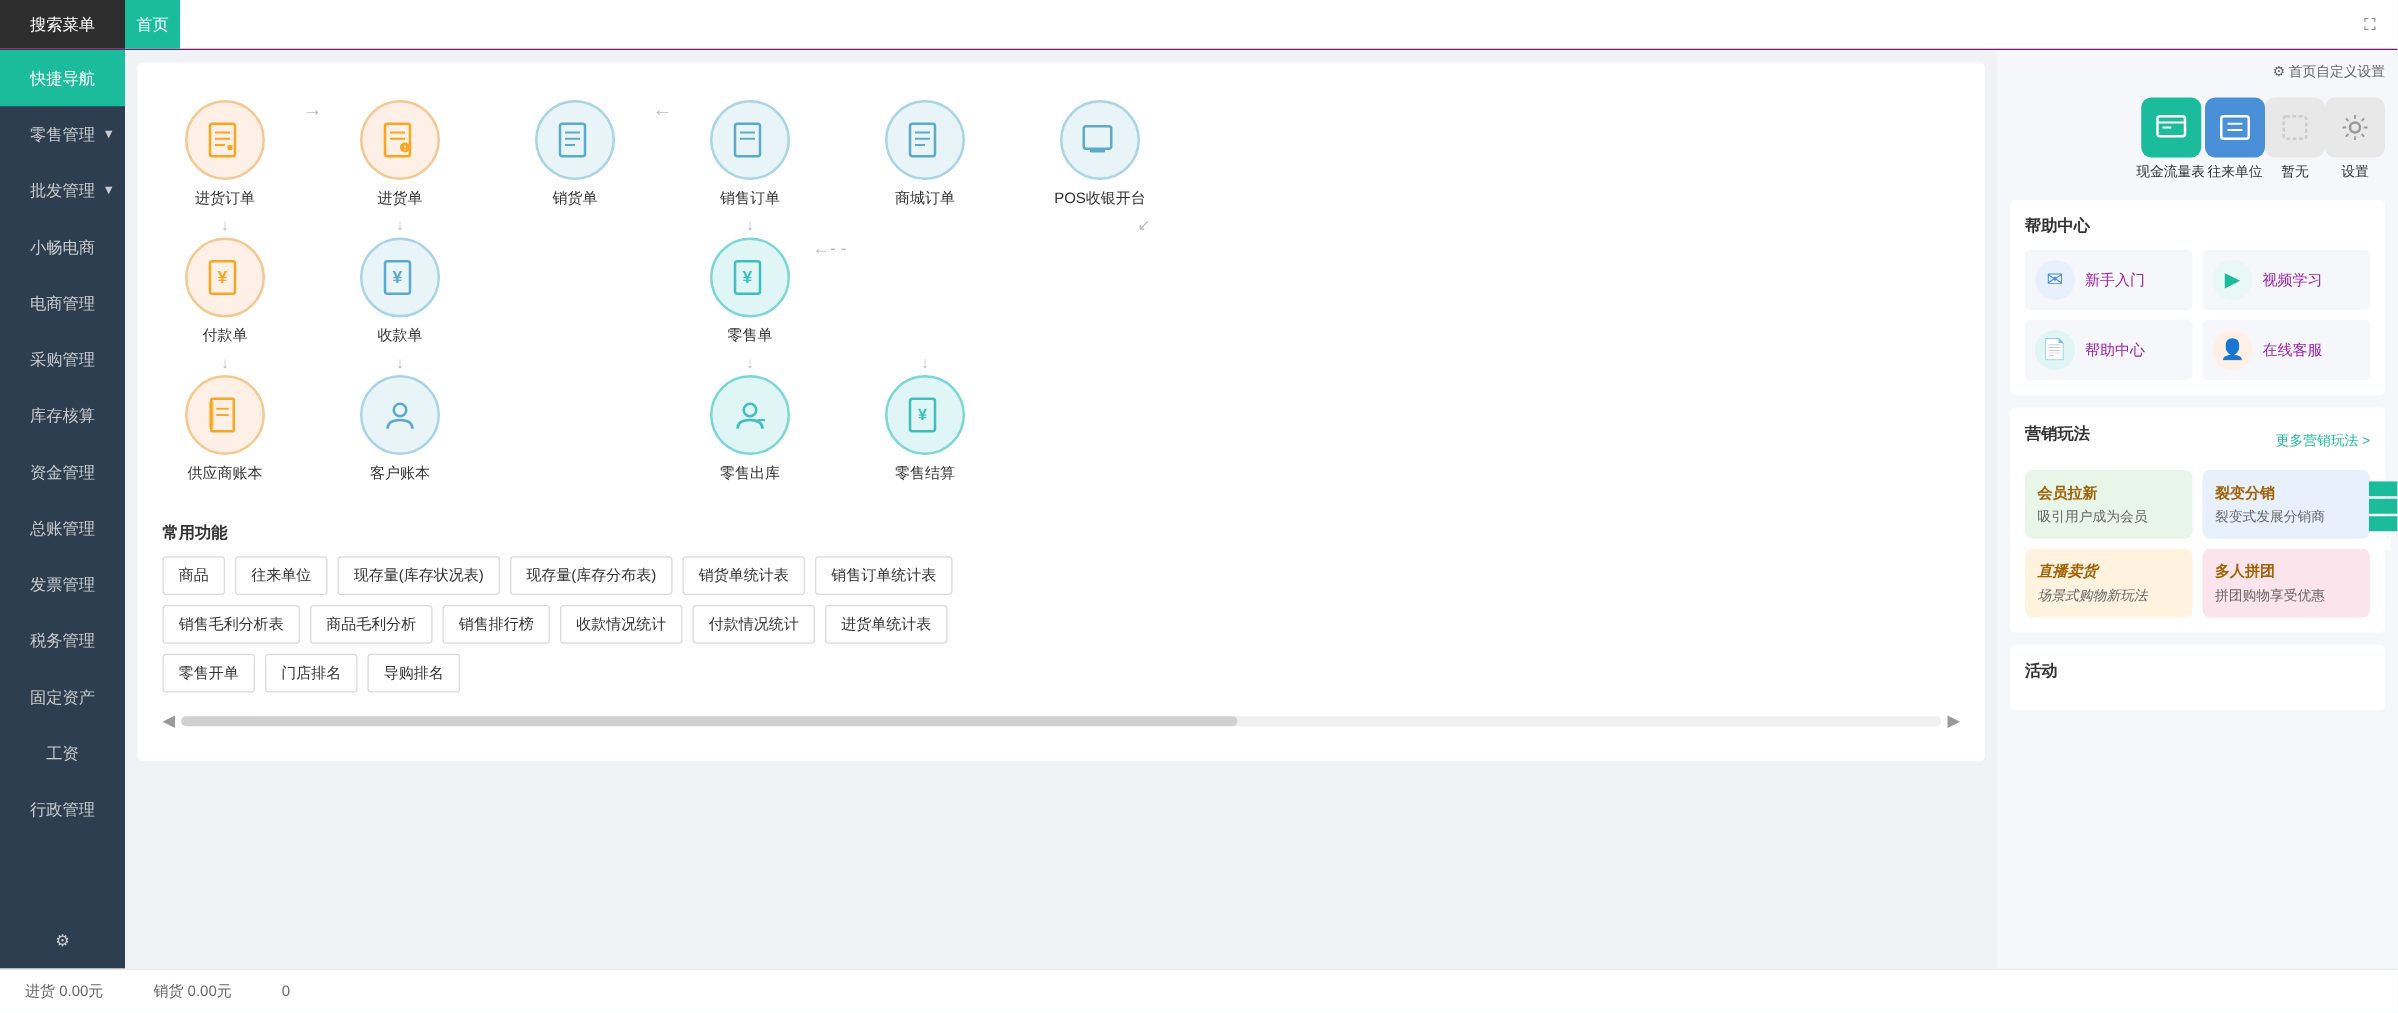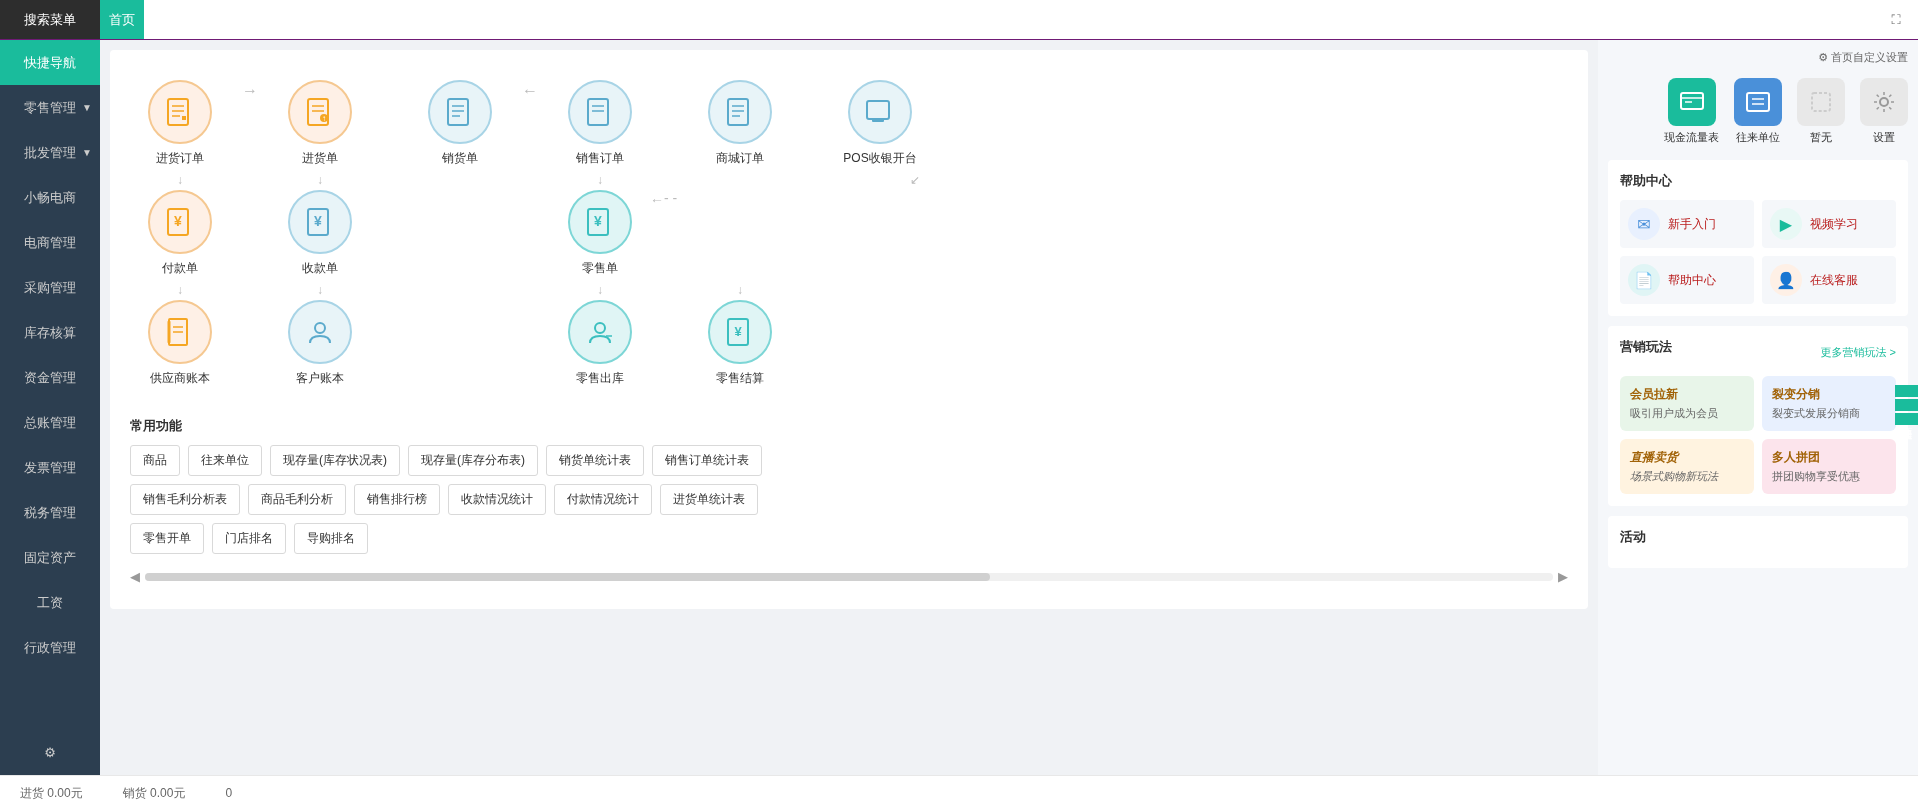--- a/index.html
+++ b/index.html
@@ -48,41 +48,41 @@
 
     
     .scroll-bar-area { display: flex; align-items: center; padding: 5px 0; }
     .scroll-track { flex: 1; height: 8px; background: #f0f0f0; border-radius: 4px; margin: 0 5px; }
     .scroll-thumb { width: 60%; height: 100%; background: #d0d0d0; border-radius: 4px; }
 
     
     .right-panel { width: 320px; background: #f5f7fa; padding: 10px; overflow-y: auto; }
 
     
-    .quick-icons { display: flex; gap: 15px; align-items: center; margin-bottom: 10px; justify-content: flex-end; padding: 5px 0; }
+    .quick-icons { display: flex; align-items: center; margin-bottom: 10px; justify-content: flex-end; padding: 5px 0; }
     .quick-icon-item { display: flex; flex-direction: column; align-items: center; gap: 4px; cursor: pointer; }
     .quick-icon-box { width: 48px; height: 48px; border-radius: 8px; display: flex; align-items: center; justify-content: center; font-size: 22px; }
     .quick-icon-box.teal-bg { background: #1abc9c; color: #fff; }
     .quick-icon-box.blue-bg { background: #4a90d9; color: #fff; }
     .quick-icon-box.gray-bg { background: #e8e8e8; color: #999; }
     .quick-icon-label { font-size: 11px; color: #333; }
     .home-custom { font-size: 11px; color: #666; display: flex; align-items: center; gap: 3px; cursor: pointer; }
     .home-custom-row { display: flex; justify-content: flex-end; margin-bottom: 8px; }
 
     
     .help-section { background: #fff; border-radius: 4px; padding: 12px; margin-bottom: 10px; }
     .section-title { font-size: 13px; font-weight: bold; color: #333; margin-bottom: 10px; }
     .help-grid { display: grid; grid-template-columns: 1fr 1fr; gap: 8px; }
     .help-item { display: flex; align-items: center; gap: 8px; padding: 8px; background: #f5f7fa; border-radius: 4px; cursor: pointer; }
     .help-icon { width: 32px; height: 32px; border-radius: 50%; display: flex; align-items: center; justify-content: center; font-size: 16px; }
     .help-icon.blue { background: #e8f0fe; color: #4a90d9; }
     .help-icon.green { background: #e8f8f5; color: #1abc9c; }
     .help-icon.teal { background: #e0f5f5; color: #3bbfbf; }
     .help-icon.orange { background: #fef0e6; color: #f5a623; }
-    .help-text { font-size: 12px; color: #b91c1c; }
+    .help-text { font-size: 12px; color: #a21caf; }
 
     
     .marketing-section { background: #fff; border-radius: 4px; padding: 12px; margin-bottom: 10px; }
     .marketing-header { display: flex; justify-content: space-between; align-items: center; margin-bottom: 10px; }
     .more-link { font-size: 11px; color: #1abc9c; cursor: pointer; }
     .marketing-grid { display: grid; grid-template-columns: 1fr 1fr; gap: 8px; }
     .marketing-item { background: #f0f8ff; border-radius: 6px; padding: 10px; cursor: pointer; }
     .marketing-item-title { font-size: 12px; font-weight: bold; color: #a16207; margin-bottom: 3px; }
     .marketing-item-desc { font-size: 11px; color: #666; }
     .marketing-item.member { background: #e8f5e9; }

